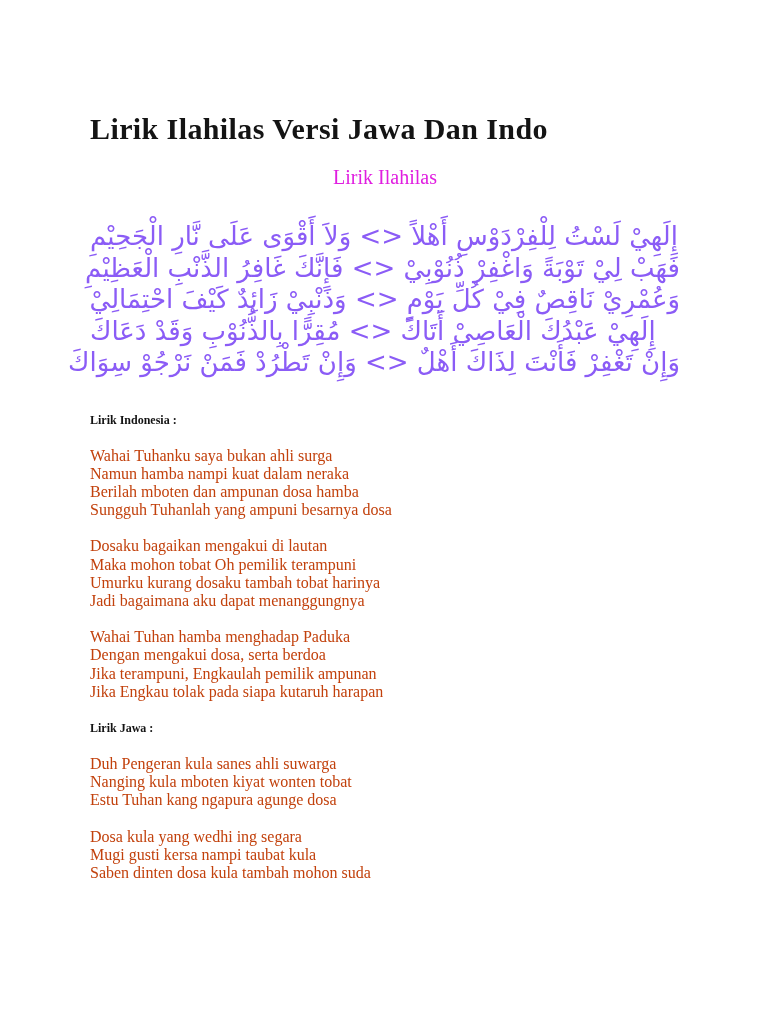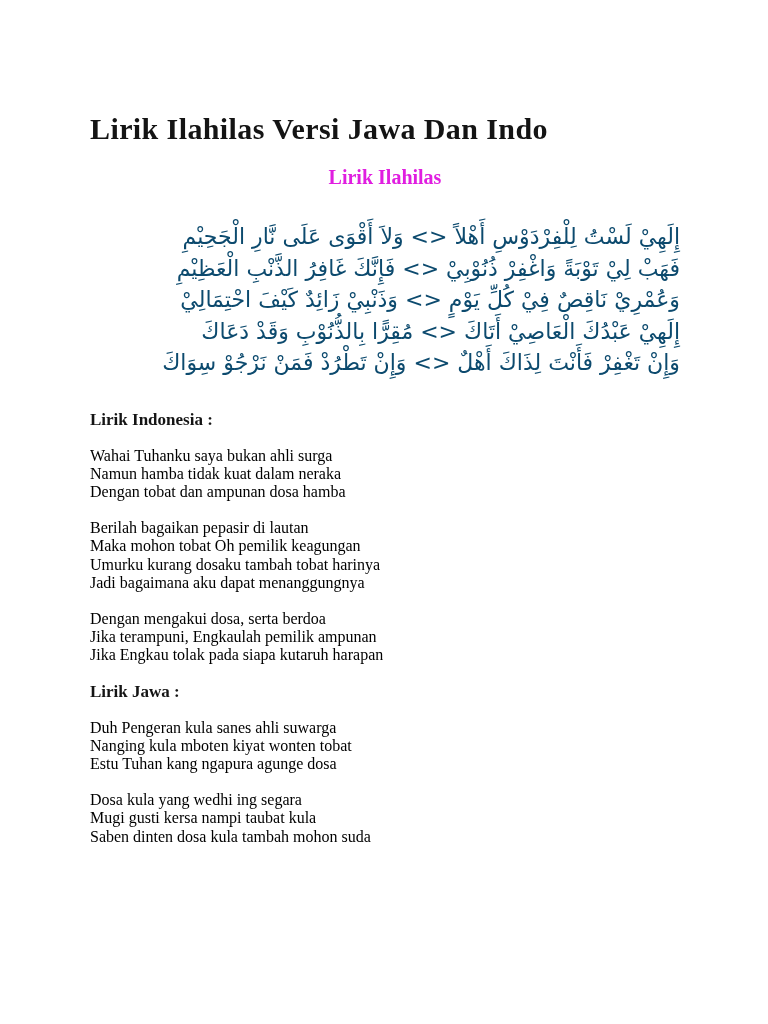--- a/index.html
+++ b/index.html
@@ -23,46 +23,46 @@
     font-size: 30px;
     line-height: 34px;
     font-weight: 700;
     letter-spacing: 0.4px;
     margin: 0 0 20px 0;
     color: #141414;
   }
   .doc-subtitle {
     font-size: 20px;
     line-height: 23px;
-    font-weight: 700;
+    font-weight: 400;
     text-align: center;
     color: #e01ee0;
     margin: 0 0 32px 0;
   }
   .arabic-block {
     direction: rtl;
-    text-align: right;
+    text-align: left;
     font-family: "DejaVu Sans", sans-serif;
-    font-size: 22px;
+    font-size: 26px;
     line-height: 31.5px;
-    color: #0c4a6e;
+    color: #8b5cf6;
     margin: 0 0 32px 0;
   }
   .section-heading {
-    font-size: 17px;
+    font-size: 12px;
     line-height: 18px;
     font-weight: 700;
     margin: 0 0 18px 0;
     color: #141414;
   }
   .stanza {
     font-size: 16px;
     line-height: 18.2px;
     margin: 0 0 18px 0;
-    color: #000000;
+    color: #c2410c;
   }
   .stanza-line, .arabic-line {
     display: block;
     white-space: nowrap;
   }
 </style>
 </head>
 <body>
 
 <div class="page">
@@ -76,32 +76,34 @@
     <span class="arabic-line">فَهَبْ لِيْ تَوْبَةً وَاغْفِرْ ذُنُوْبِيْ &lt;&gt; فَإِنَّكَ غَافِرُ الذَّنْبِ الْعَظِيْمِ</span>
     <span class="arabic-line">وَعُمْرِيْ نَاقِصٌ فِيْ كُلِّ يَوْمٍ &lt;&gt; وَذَنْبِيْ زَائِدٌ كَيْفَ احْتِمَالِيْ</span>
     <span class="arabic-line">إِلَهِيْ عَبْدُكَ الْعَاصِيْ أَتَاكَ &lt;&gt; مُقِرًّا بِالذُّنُوْبِ وَقَدْ دَعَاكَ</span>
     <span class="arabic-line">وَإِنْ تَغْفِرْ فَأَنْتَ لِذَاكَ أَهْلٌ &lt;&gt; وَإِنْ تَطْرُدْ فَمَنْ نَرْجُوْ سِوَاكَ</span>
   </div>
 
   <h3 class="section-heading">Lirik Indonesia :</h3>
 
   <p class="stanza">
     <span class="stanza-line">Wahai Tuhanku saya bukan ahli surga</span>
-    <span class="stanza-line">Namun hamba tidak kuat dalam neraka</span>
-    <span class="stanza-line">Dengan tobat dan ampunan dosa hamba</span>
+    <span class="stanza-line">Namun hamba nampi kuat dalam neraka</span>
+    <span class="stanza-line">Berilah mboten dan ampunan dosa hamba</span>
+    <span class="stanza-line">Sungguh Tuhanlah yang ampuni besarnya dosa</span>
   </p>
 
   <p class="stanza">
-    <span class="stanza-line">Berilah bagaikan pepasir di lautan</span>
-    <span class="stanza-line">Maka mohon tobat Oh pemilik keagungan</span>
+    <span class="stanza-line">Dosaku bagaikan mengakui di lautan</span>
+    <span class="stanza-line">Maka mohon tobat Oh pemilik terampuni</span>
     <span class="stanza-line">Umurku kurang dosaku tambah tobat harinya</span>
     <span class="stanza-line">Jadi bagaimana aku dapat menanggungnya</span>
   </p>
 
   <p class="stanza">
+    <span class="stanza-line">Wahai Tuhan hamba menghadap Paduka</span>
     <span class="stanza-line">Dengan mengakui dosa, serta berdoa</span>
     <span class="stanza-line">Jika terampuni, Engkaulah pemilik ampunan</span>
     <span class="stanza-line">Jika Engkau tolak pada siapa kutaruh harapan</span>
   </p>
 
   <h3 class="section-heading">Lirik Jawa :</h3>
 
   <p class="stanza">
     <span class="stanza-line">Duh Pengeran kula sanes ahli suwarga</span>
     <span class="stanza-line">Nanging kula mboten kiyat wonten tobat</span>

